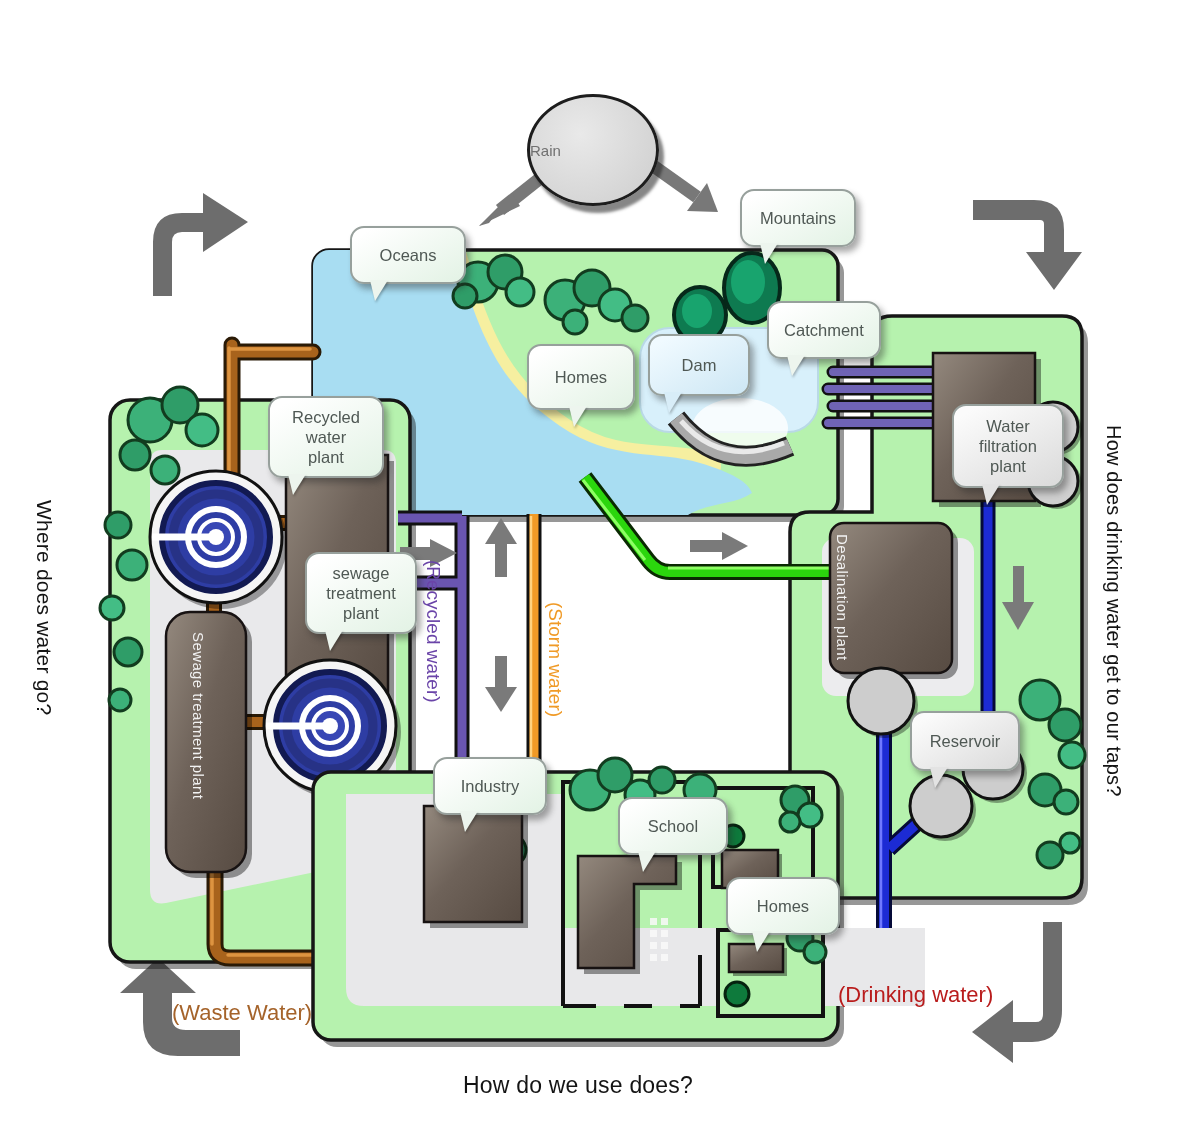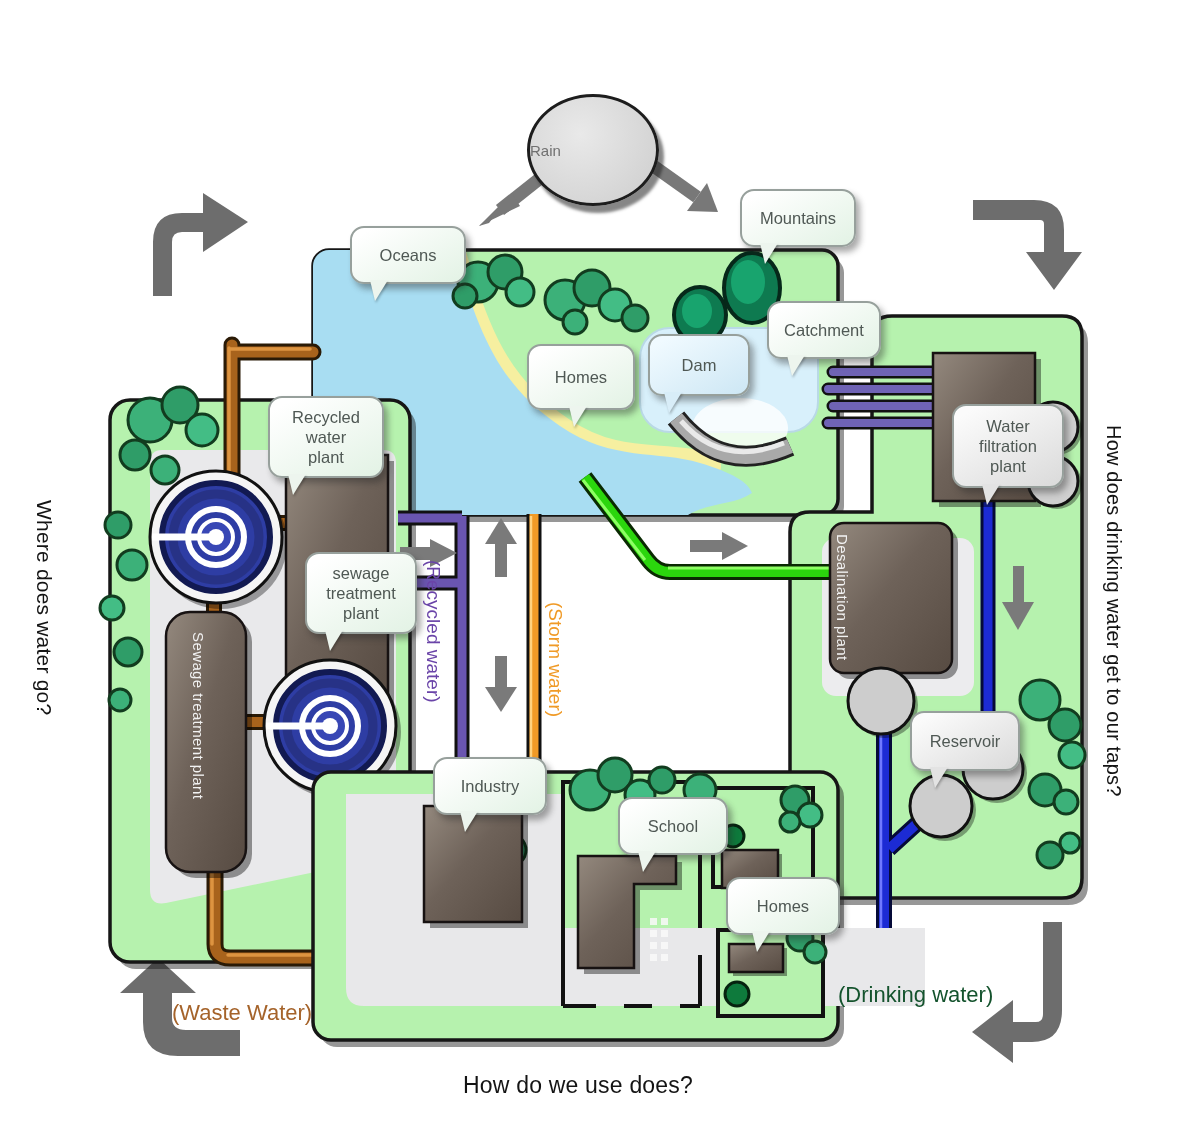--- a/index.html
+++ b/index.html
@@ -366,15 +366,15 @@
     <span>Homes</span>
     <div class="tail"></div>
   </div>
 
   <div class="abs bldlabel vtext" style="left:190px;top:632px;height:232px;">Sewage treatment plant</div>
   <div class="abs bldlabel vtext" style="left:834px;top:534px;height:140px;">Desalination plant</div>
 
   <div class="abs flow vtext" style="left:422px;top:560px;height:205px;color:#6a44a8;">(Recycled water)</div>
   <div class="abs flow vtext" style="left:544px;top:602px;height:180px;color:#f09a26;">(Storm water)</div>
   <div class="abs flow" style="left:172px;top:1000px;font-size:22px;color:#a5632a;">(Waste Water)</div>
-  <div class="abs flow" style="left:838px;top:982px;font-size:22px;color:#14532d;">(Drinking water)</div>
+  <div class="abs flow" style="left:838px;top:982px;font-size:22px;color:#b91c1c;">(Drinking water)</div>
 
 </div>
 
 </body></html>

